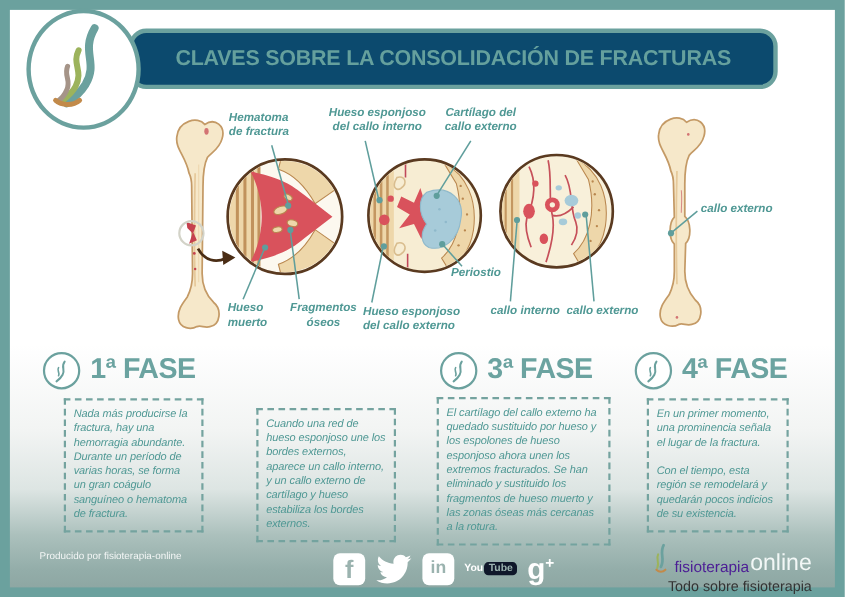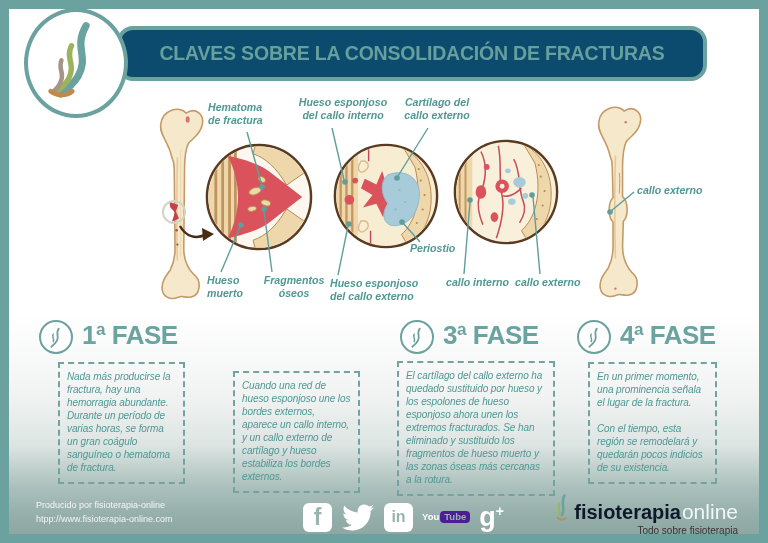--- a/index.html
+++ b/index.html
@@ -61,33 +61,33 @@
     display:flex; align-items:center; gap:9px; z-index:2;
   }
   .sq-icon {
     width:29px; height:29px; background:#fff; border-radius:6px;
     display:flex; align-items:center; justify-content:center;
     color:#9bb3af; font-weight:bold;
   }
   .yt { display:flex; align-items:center; gap:1px; }
   .yt .you { color:#fff; font-weight:bold; font-size:9.5px; line-height:1; }
   .yt .tube {
-    background:#4c1d95; color:#9bb3af; font-weight:bold; font-size:9.5px;
+    background:#0f172a; color:#9bb3af; font-weight:bold; font-size:9.5px;
     border-radius:4px; padding:1px 4px; line-height:1;
   }
   .gplus { color:#fff; font-weight:bold; font-size:27px; line-height:1; }
   .gplus sup { font-size:14px; }
   .brand {
     position:absolute; right:30px; top:494px; display:flex; flex-direction:column;
     align-items:flex-end; z-index:2;
   }
   .brand .word { display:flex; align-items:flex-end; gap:4px; }
-  .brand .bold { color:#0f172a; font-weight:bold; font-size:20px; line-height:1; }
+  .brand .bold { color:#4c1d95; font-weight:normal; font-size:14px; line-height:1; }
   .brand .light { color:#f2f7f6; font-weight:normal; font-size:21px; line-height:1; margin-left:-3px; }
-  .brand .tagline { color:#333; font-size:10px; margin-top:3px;margin-left:35px; }
+  .brand .tagline { color:#333; font-size:13px; margin-top:3px;margin-left:35px; }
 </style>
 </head>
 <body>
 
 <div class="page">
   <div class="inner"></div>
 
   <div class="title-box">
     <span>CLAVES SOBRE LA CONSOLIDACIÓN DE FRACTURAS</span>
   </div>
@@ -284,21 +284,20 @@
 
   <div class="phase-box" style="left:58px;  top:362px; width:127px;">Nada más producirse la fractura, hay una hemorragia abundante. Durante un período de varias horas, se forma un gran coágulo sanguíneo o hematoma de fractura.</div>
   <div class="phase-box" style="left:233px; top:371px; width:127px;">Cuando una red de hueso esponjoso une los bordes externos, aparece un callo interno, y un callo externo de cartílago y hueso estabiliza los bordes externos.</div>
   <div class="phase-box" style="left:397px; top:361px; width:158px;">El cartílago del callo externo ha quedado sustituido por hueso y los espolones de hueso esponjoso ahora unen los extremos fracturados. Se han eliminado y sustituido los fragmentos de hueso muerto y las zonas óseas más cercanas a la rotura.</div>
   <div class="phase-box" style="left:588px; top:362px; width:129px;">En un primer momento, una prominencia señala el lugar de la fractura.
 
 Con el tiempo, esta región se remodelará y quedarán pocos indicios de su existencia.</div>
 
   <div class="credits">
     <div>Producido por fisioterapia-online</div>
-    <div>htpp://www.fisioterapia-online.com</div>
   </div>
 
   <div class="social">
     <div class="sq-icon" style="font-size:23px;">
       <span>f</span>
     </div>
     <svg width="34" height="28" viewBox="0 0 34 28">
       <path fill="#fff" d="M33,4.4c-1.2,0.6-2.5,0.9-3.8,1.1c1.4-0.8,2.4-2.1,2.9-3.6c-1.3,0.8-2.7,1.3-4.2,1.6C26.7,2.2,25,1.4,23.1,1.4c-3.6,0-6.5,2.9-6.5,6.5c0,0.5,0.1,1,0.2,1.5C11.4,9.1,6.6,6.6,3.4,2.7C2.8,3.7,2.5,4.8,2.5,6c0,2.2,1.1,4.2,2.9,5.4c-1.1,0-2.1-0.3-3-0.8v0.1c0,3.1,2.2,5.8,5.2,6.4c-0.5,0.1-1.1,0.2-1.7,0.2c-0.4,0-0.8,0-1.2-0.1c0.8,2.6,3.2,4.5,6.1,4.5c-2.2,1.8-5,2.8-8.1,2.8c-0.5,0-1,0-1.6-0.1c2.9,1.9,6.3,3,10,3c12,0,18.5-9.9,18.5-18.5v-0.8C30.9,6.9,32.1,5.7,33,4.4z"></path>
     </svg>
     <div class="sq-icon" style="font-size:16px;">

